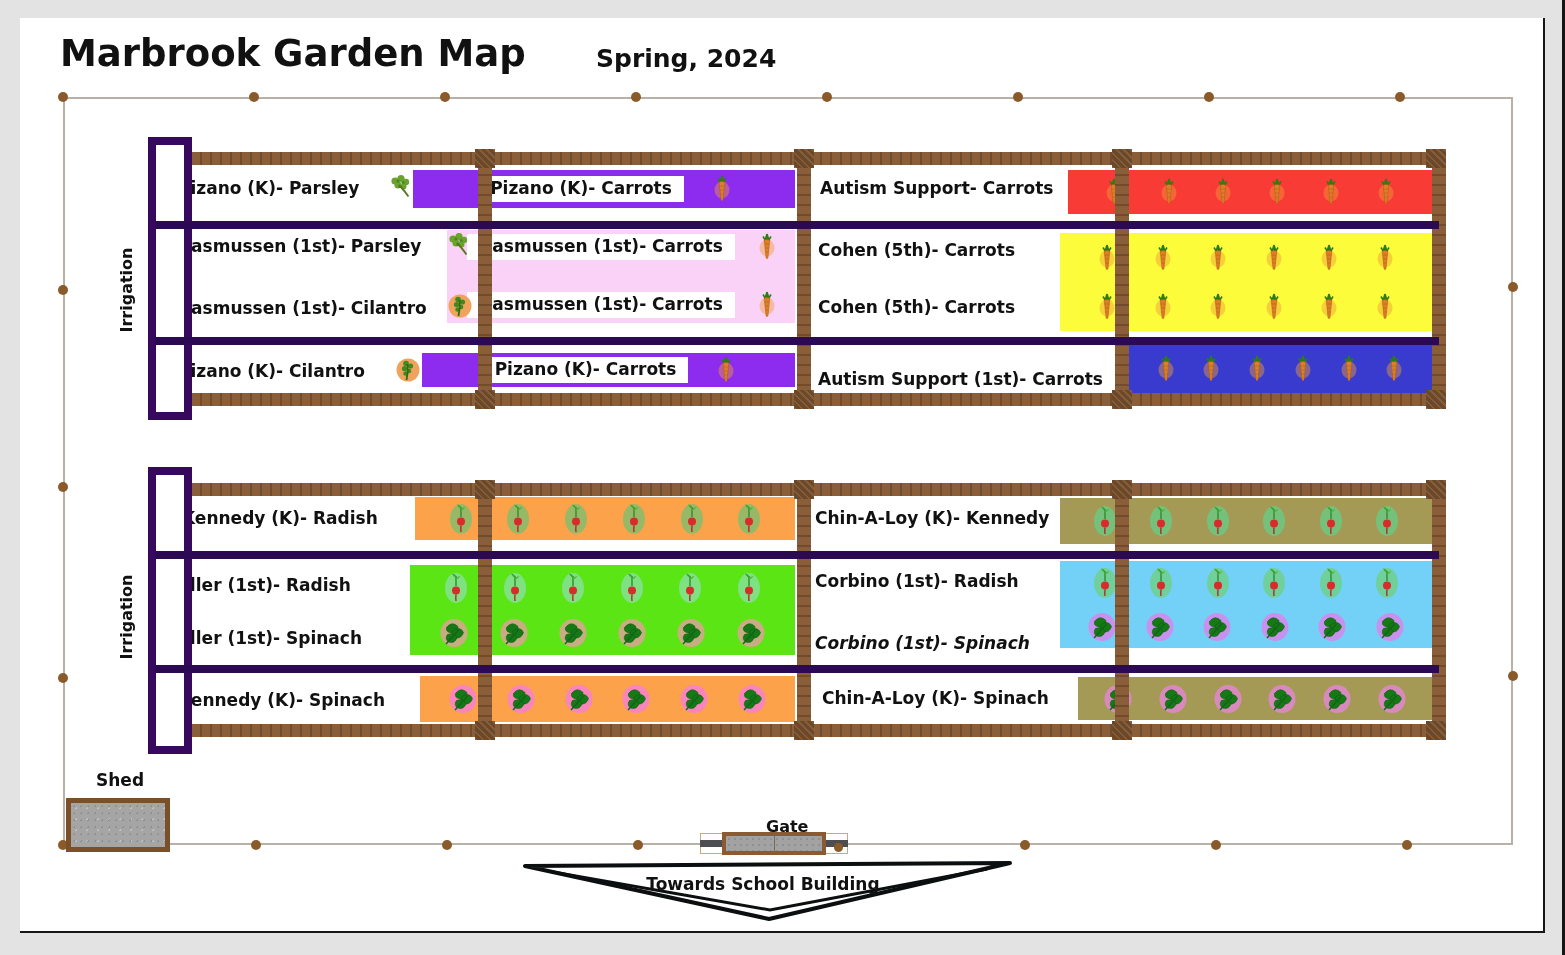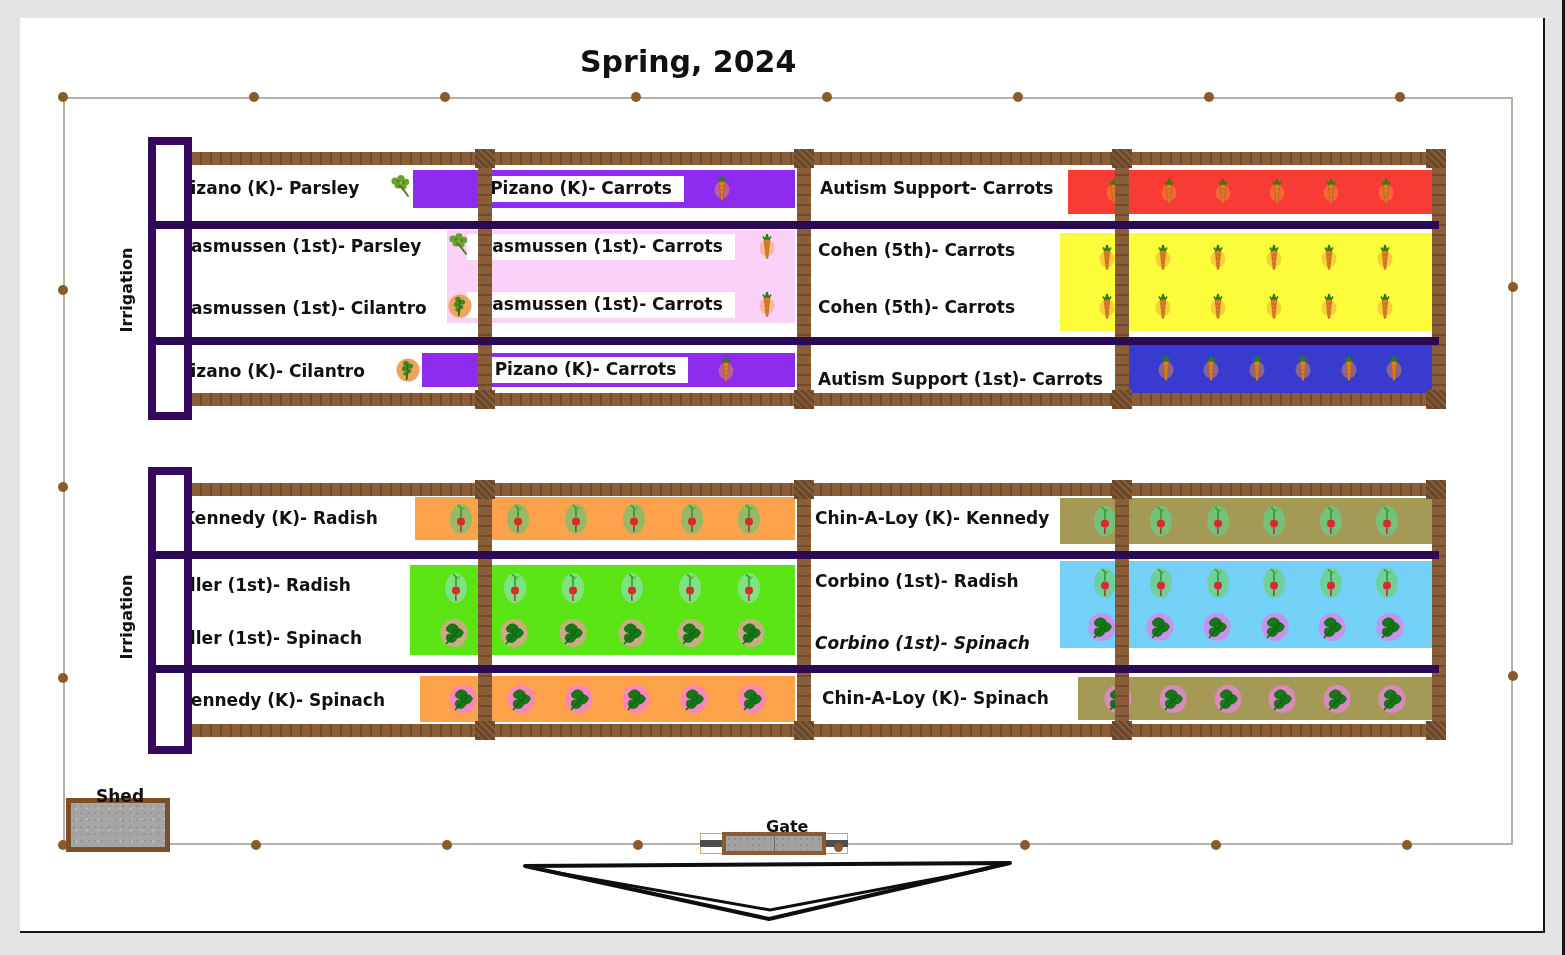--- a/index.html
+++ b/index.html
@@ -1,21 +1,21 @@
 <!DOCTYPE html>
 <html><head>
 <meta charset="utf-8">
 <style>
   html,body{margin:0;padding:0;}
   body{width:1565px;height:955px;background:#e3e3e4;font-family:"DejaVu Sans","Liberation Sans",sans-serif;color:#111;}
   #page{position:relative;width:1565px;height:955px;overflow:hidden;}
   #sheet{position:absolute;left:20px;top:18px;width:1525px;height:915px;background:#fff;border-right:2px solid #161616;border-bottom:2px solid #161616;box-sizing:border-box;}
   #screen-edge{position:absolute;left:1562px;top:0;width:3px;height:955px;background:#161616;}
   #title{position:absolute;left:60px;top:32px;font-size:37px;font-weight:bold;letter-spacing:0px;white-space:nowrap;}
-  #subtitle{position:absolute;left:580px;top:44px;font-size:30px;font-weight:bold;white-space:nowrap;}
+  #subtitle{position:absolute;left:596px;top:44px;font-size:25px;font-weight:bold;white-space:nowrap;}
   
   #fence{position:absolute;left:63px;top:97px;width:1450px;height:748px;border:2px solid #b9b0a8;box-sizing:border-box;z-index:1;}
   .post{position:absolute;width:10px;height:10px;border-radius:50%;background:#8b5a2b;z-index:2;}
   
   .wood-h{position:absolute;height:13px;background-color:#8a5e38;background-image:repeating-linear-gradient(90deg,rgba(50,28,10,.28) 0 2px,transparent 2px 10px);z-index:4;}
   .wood-v{position:absolute;width:14px;background-color:#8a5e38;background-image:repeating-linear-gradient(0deg,rgba(50,28,10,.28) 0 2px,transparent 2px 10px);z-index:4;}
   .joint{position:absolute;width:20px;height:19px;background:#6e4826;background-image:repeating-linear-gradient(45deg,rgba(255,255,255,.12) 0 2px,transparent 2px 5px);z-index:5;}
   
   .pipe{position:absolute;width:44px;border:8px solid #36095f;background:#fff;box-sizing:border-box;z-index:6;}
   .pline{position:absolute;height:8px;background:#2c0953;z-index:6;}
@@ -40,20 +40,21 @@
   #arrow-svg{position:absolute;left:515px;top:855px;z-index:3;}
   #arrow-label{position:absolute;left:563px;top:874px;width:400px;text-align:center;font-weight:bold;font-size:17px;z-index:4;}
 </style>
 </head>
 <body>
 
 <div id="page">
   <div id="sheet"></div>
   <div id="screen-edge"></div>
 
+  <div id="title">Marbrook Garden Map</div>
   <div id="subtitle">Spring, 2024</div>
 
   <div id="fence"></div>
   <div id="fence-posts">
       <div class="post" style="left: 58px; top: 92px;"></div>
       <div class="post" style="left: 249px; top: 92px;"></div>
       <div class="post" style="left: 440px; top: 92px;"></div>
       <div class="post" style="left: 631px; top: 92px;"></div>
       <div class="post" style="left: 822px; top: 92px;"></div>
       <div class="post" style="left: 1013px; top: 92px;"></div>
@@ -993,26 +994,27 @@
               <path d="M7.5 9.5 Q13 2.5 19 8.5 Q19.5 14.5 12.5 15 Q6.5 14 7.5 9.5"></path>
               <path d="M13.5 13 Q21 7.5 24.5 14.5 Q22.5 21 15.5 20 Q11.5 16.5 13.5 13"></path>
               <path d="M8.5 16.5 Q15.5 14 18 19.5 Q16 26 9.5 24 Q5.5 20.5 8.5 16.5"></path>
             </g>
             <path d="M7 26 L19.5 12" stroke="#11641a" stroke-width="1.4"></path>
           </svg>
         </span>
       </div>
   </div>
 
-  <div class="small-label" style="left:96px;top:786px;">Shed</div>
+  <div class="small-label" style="left:96px;top:770px;">Shed</div>
   <div id="shed"></div>
 
   <div class="small-label" style="left:749px;top:817px;font-size:16px;margin-left:17px;">Gate</div>
   <div id="gate-outer"></div>
   <div id="gate-bar"></div>
   <div id="gate-box"></div>
   <div id="gate-hinge"></div>
 
   <svg id="arrow-svg" width="510" height="75" viewBox="0 0 510 75">
     <polygon points="10,11 495,8 254,64" fill="#ffffff" stroke="#0b0f0f" stroke-width="4" stroke-linejoin="round"></polygon>
     <polyline points="38,17 255,55 472,14" fill="none" stroke="#0b0f0f" stroke-width="3"></polyline>
   </svg>
+  <div id="arrow-label">Towards School Building</div>
 </div>
 
 </body></html>

